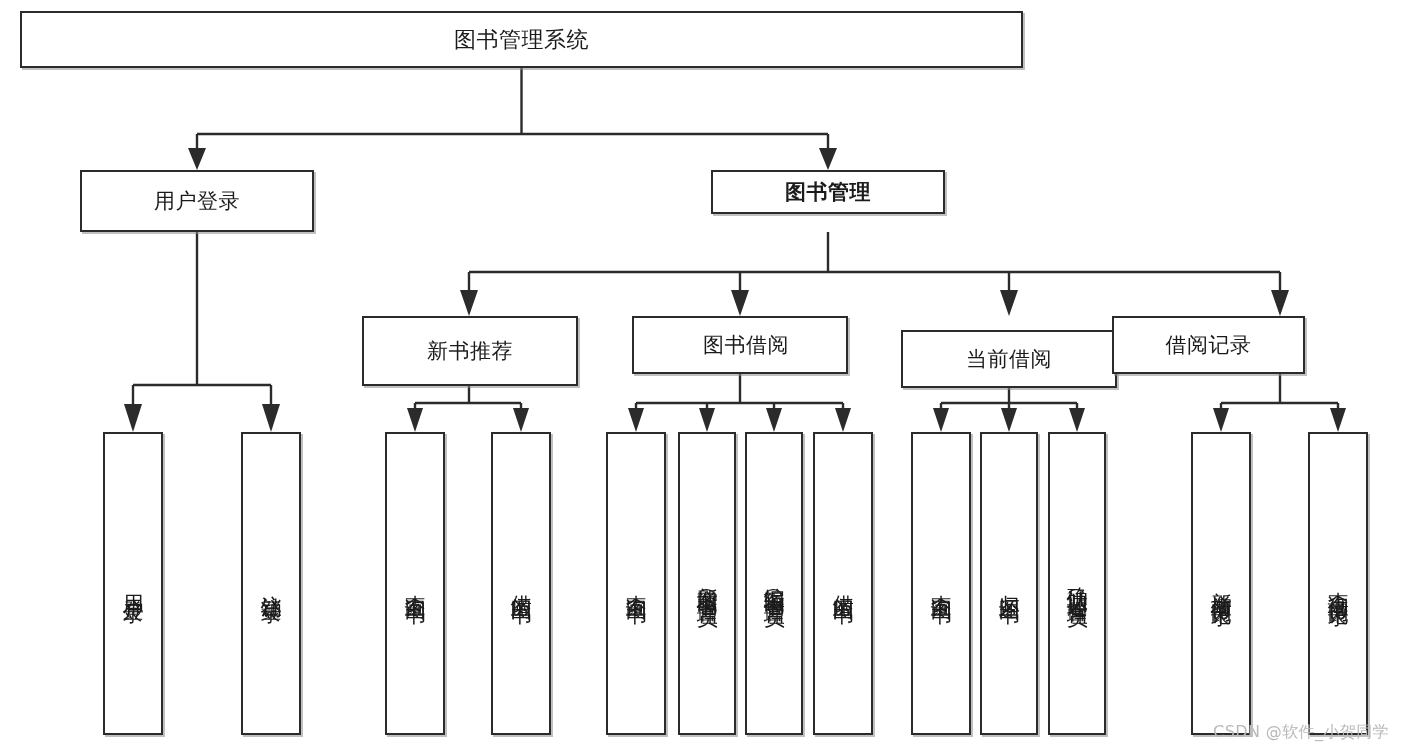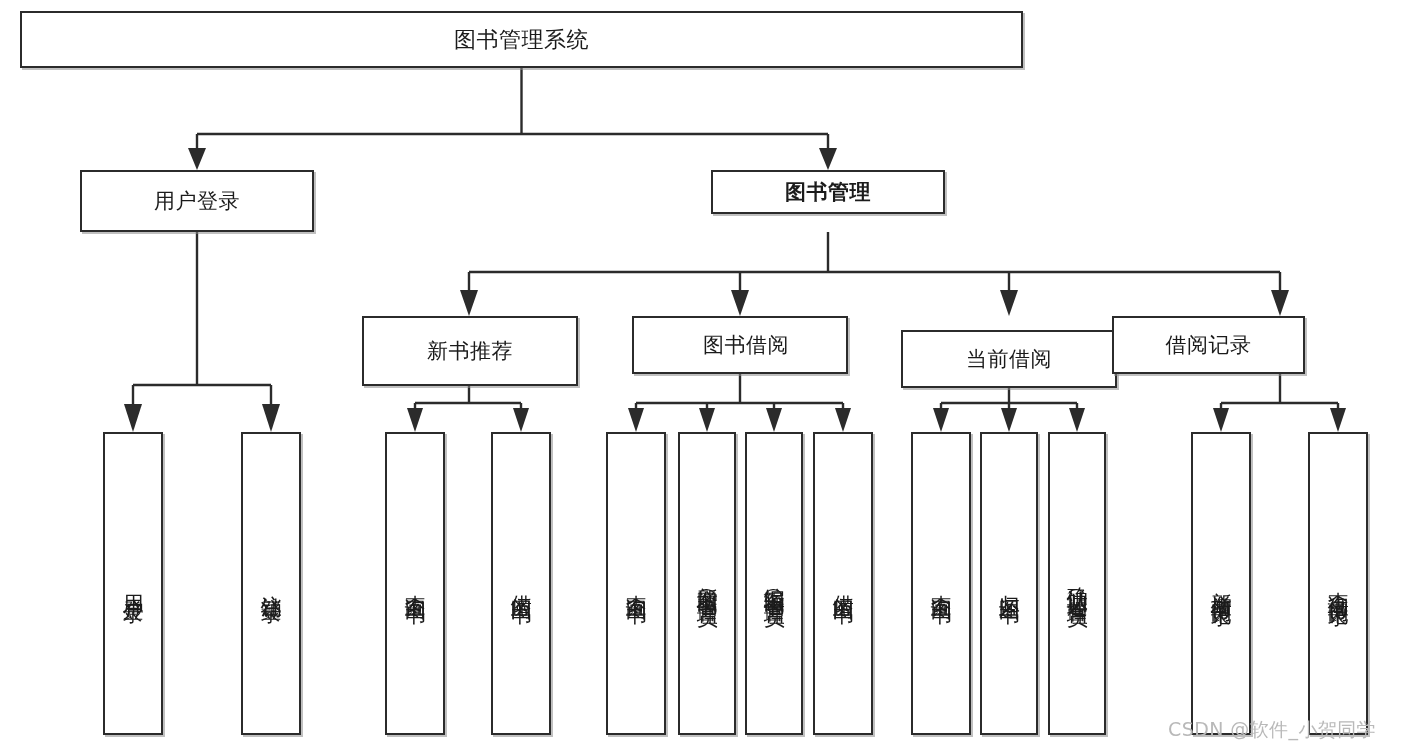--- a/index.html
+++ b/index.html
@@ -82,23 +82,23 @@
     font-size: 21px;
     line-height: 1.06;
     letter-spacing: 3px;
     text-align: center;
   }
 
   
   #watermark {
     position: absolute;
     z-index: 3;
-    right: 29px;
+    right: 16px;
     bottom: 4px;
-    font-size: 19px;
+    font-size: 16px;
     color: #b9b9b9;
     white-space: pre;
     letter-spacing: 0.4px;
   }
 </style>
 </head>
 <body>
 
 <div id="diagram-canvas">
 

